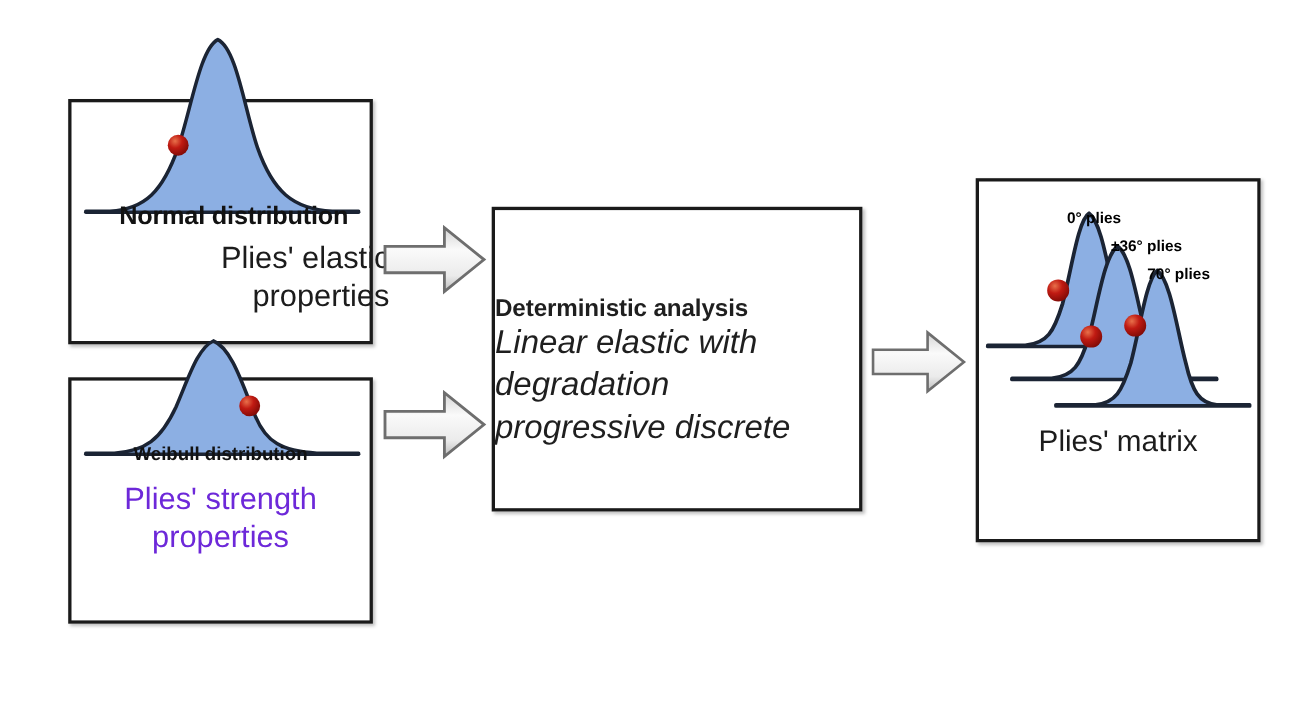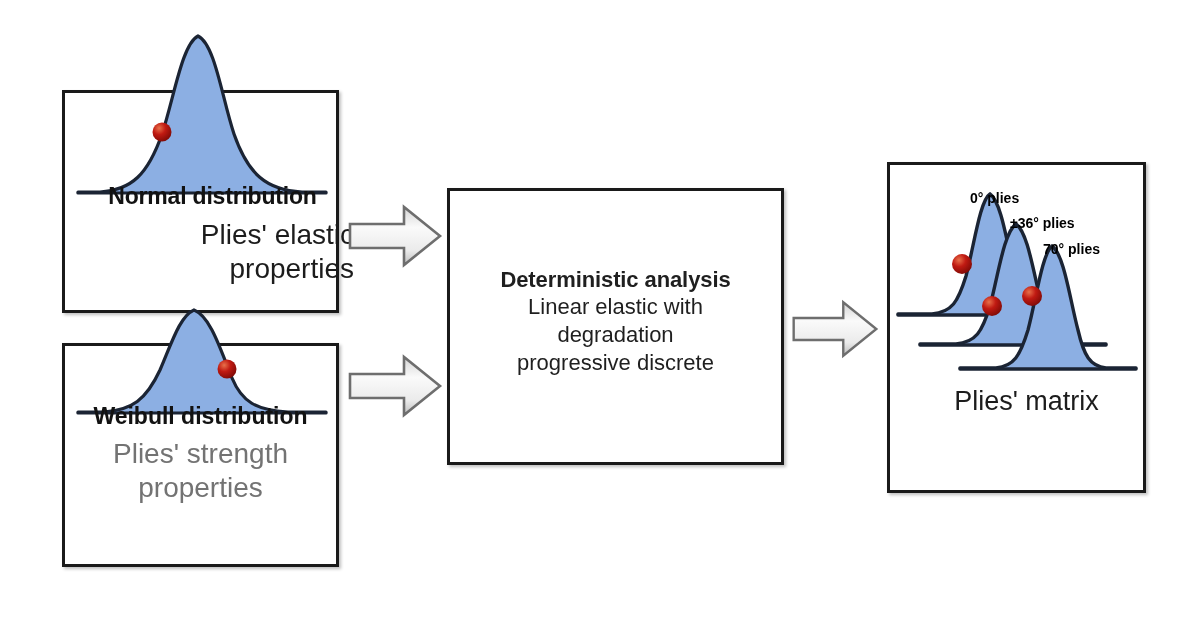--- a/index.html
+++ b/index.html
@@ -56,33 +56,34 @@
   }
 
   
   #box-center {
     left: 447px; top: 188px; width: 337px; height: 277px;
   }
   #center-text {
     position: absolute;
     left: 0; right: 0;
     top: 76px;
-    text-align: center;
+    text-align: left;
     color: #1f1f1f;
   }
   #center-text .line-b {
     font-weight: bold;
     font-size: 22px;
     display: block;
     letter-spacing: -0.1px;
   }
   #center-text .line-n {
-    font-size: 22px;
+    font-size: 30px;
     display: block;
     line-height: 1.28;
+    font-style: italic;
   }
 
   
   #box-right {
     left: 887px; top: 162px; width: 259px; height: 331px;
   }
   .ply-label {
     position: absolute;
     font-size: 14px;
     color: #000000;
@@ -131,22 +132,22 @@
 
   <svg class="curve-layer" style="left:70px; top:300px; width:266px; height:125px;" viewBox="0 0 266 125">
     <path d="M34,112 C62,110 76,100 90,70 C102,42 110,16 124,10
              C140,16 150,48 162,78 C172,102 186,110 218,112 L218,114 L34,114 Z" fill="#8CAFE3" stroke="none"></path>
     <path d="M8,112 L34,112 C62,110 76,100 90,70 C102,42 110,16 124,10
              C140,16 150,48 162,78 C172,102 186,110 218,112 L256,112" fill="none" stroke="#1b2434" stroke-width="3.2" stroke-linecap="round"></path>
     <line x1="8" y1="113" x2="256" y2="113" stroke="#1b2434" stroke-width="3.2" stroke-linecap="round"></line>
     <circle cx="157" cy="69" r="9.5" fill="url(#dotGrad)"></circle>
   </svg>
 
-  <div style="position:absolute; left:62px; top:403px; width:277px; text-align:center; font-weight:bold; font-size:23px; color:#121212;">Weibull distribution</div>
-  <div style="position:absolute; left:62px; top:437px; width:277px; text-align:center; font-size:28px; line-height:1.22; color:#737373;">
+  <div style="position:absolute; left:62px; top:403px; width:277px; text-align:center; font-weight:bold; font-size:17px; color:#121212;">Weibull distribution</div>
+  <div style="position:absolute; left:62px; top:437px; width:277px; text-align:center; font-size:28px; line-height:1.22; color:#6d28d9;">
     <span>Plies' strength</span><br>
     <span>properties</span>
   </div>
 
   <svg class="arrow" style="left:346px; top:202px; width:98px; height:68px;" viewBox="0 0 98 68">
     <defs>
       <linearGradient id="arrGrad" x1="0" y1="0" x2="0" y2="1">
         <stop offset="0%" stop-color="#d4d4d4"></stop>
         <stop offset="35%" stop-color="#fafafa"></stop>
         <stop offset="75%" stop-color="#ebebeb"></stop>
@@ -203,17 +204,17 @@
 
     <circle cx="70" cy="88" r="10" fill="url(#dotGrad)"></circle>
     <circle cx="100" cy="130" r="10" fill="url(#dotGrad)"></circle>
     <circle cx="140" cy="120" r="10" fill="url(#dotGrad)"></circle>
   </svg>
 
   <div class="ply-label" id="ply-0">0° plies</div>
   <div class="ply-label" id="ply-45">±36° plies</div>
   <div class="ply-label" id="ply-90">70° plies</div>
 
-  <div style="position:absolute; left:887px; top:385px; width:259px; text-align:center; font-size:27px; line-height:1.2; color:#1c1c1c;padding-left:10px;">
+  <div style="position:absolute; left:887px; top:385px; width:259px; text-align:center; font-size:27px; line-height:1.2; color:#1c1c1c;">
     <span>Plies' matrix</span><br>
   </div>
 
 </div>
 
 </body></html>

